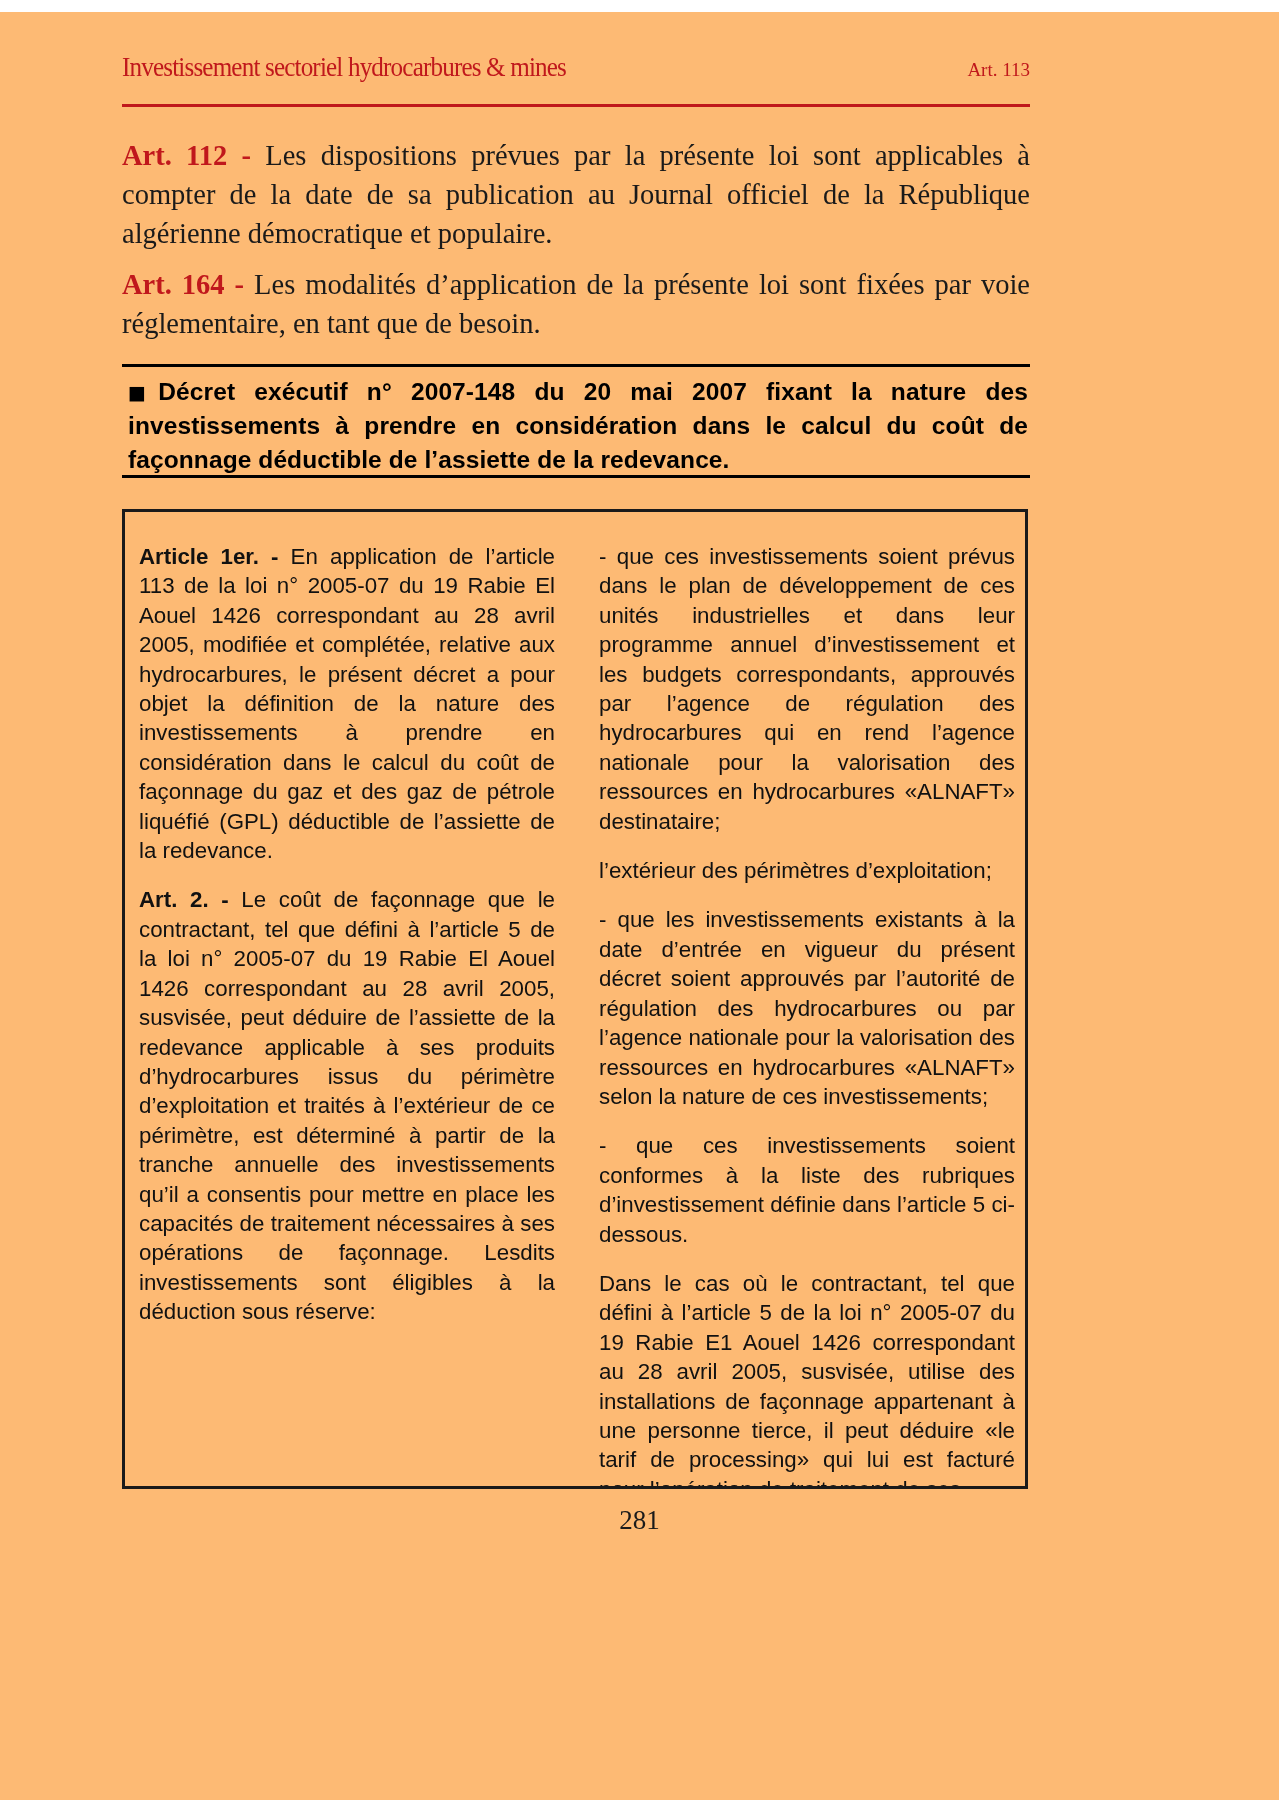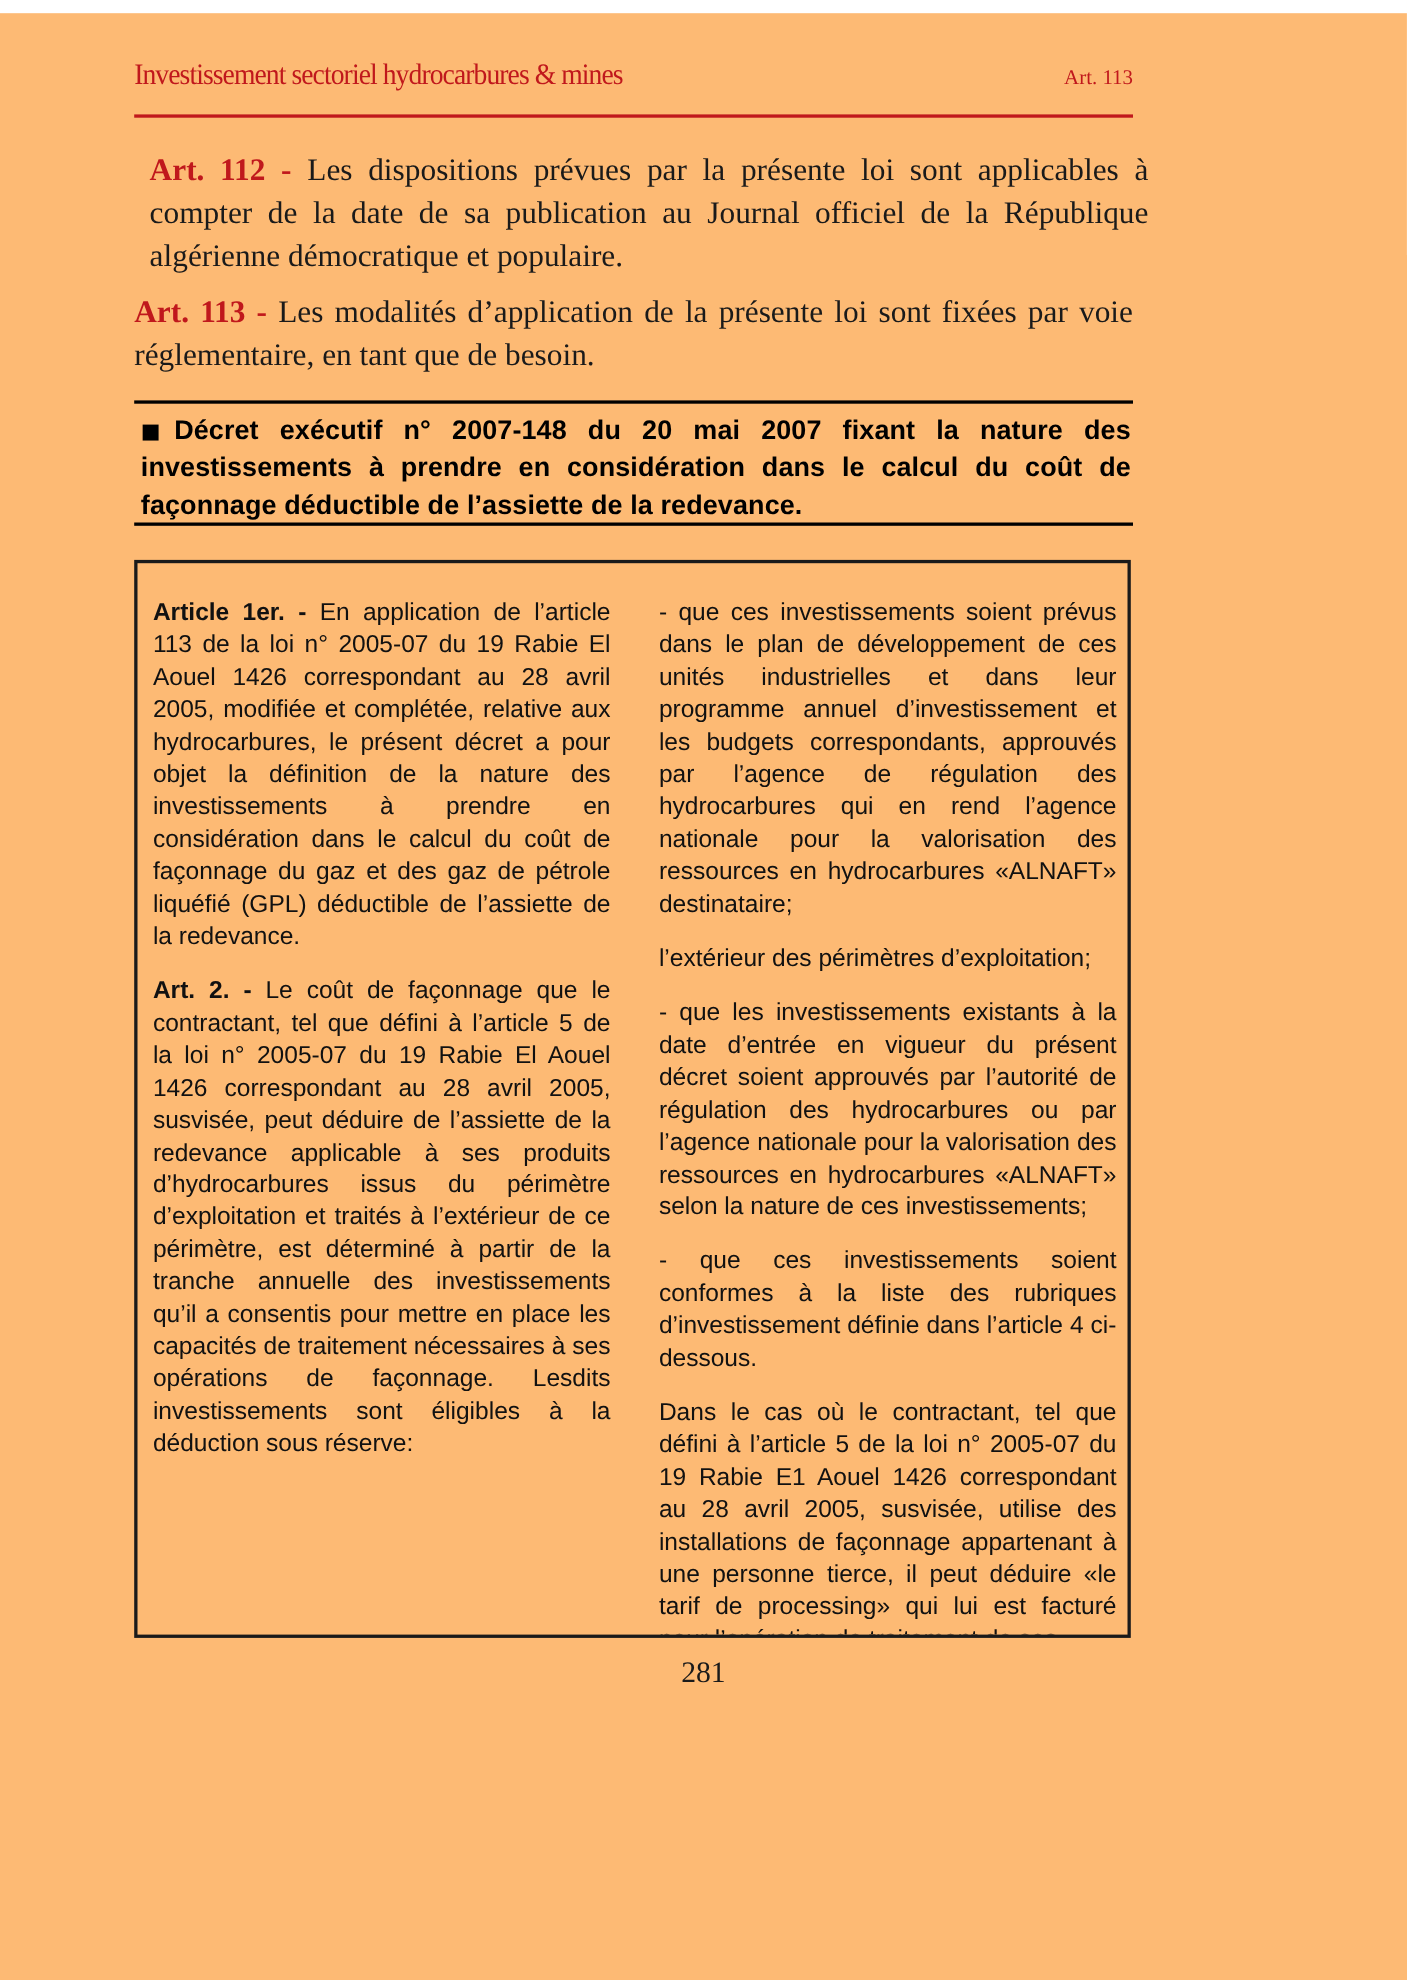--- a/index.html
+++ b/index.html
@@ -63,21 +63,21 @@
     position: absolute;
     left: 122px;
     width: 908px;
     font-family: "Liberation Serif", serif;
     font-size: 28.5px;
     line-height: 39px;
     text-align: justify;
     text-justify: inter-word;
     color: #1a1a1a;
   }
-  .art-112 { top: 124px; margin-left: 14px; }
+  .art-112 { top: 124px; }
   .art-113 { top: 253px; }
   .art-label {
     color: #c0181c;
     font-weight: bold;
   }
 
   
   .decree-rule-top {
     position: absolute;
     left: 122px;
@@ -169,40 +169,40 @@
     <div class="rh-title">Investissement sectoriel hydrocarbures &amp; mines</div>
     <div class="rh-folio">Art. 113</div>
   </div>
   <div class="rule-head"></div>
 
   <div class="art-block art-112">
     <span class="art-label">Art. 112 -</span><span> Les dispositions prévues par la présente loi sont applicables à compter de la date de sa publication au Journal officiel de la République algérienne démocratique et populaire.</span>
   </div>
 
   <div class="art-block art-113">
-    <span class="art-label">Art. 113 -</span><span> Les modalités d’application de la présente loi sont fixées par voie réglementaire, en tant que de besoin.</span>
+    <span class="art-label">Art. 164 -</span><span> Les modalités d’application de la présente loi sont fixées par voie réglementaire, en tant que de besoin.</span>
   </div>
 
   <div class="decree-rule-top"></div>
   <div class="decree-title"><span class="sq">■</span><span>Décret exécutif n° 2007-148 du 20 mai 2007 fixant la nature des investissements à prendre en considération dans le calcul du coût de façonnage déductible de l’assiette de la redevance.</span></div>
   <div class="decree-rule-bottom"></div>
 
   <div class="box">
     <div class="cols">
 
       <div class="col">
         <p><b>Article 1er. - </b><span>En application de l’article 113 de la loi n° 2005-07 du 19 Rabie El Aouel 1426 correspondant au 28 avril 2005, modifiée et complétée, relative aux hydrocarbures, le présent décret a pour objet la définition de la nature des investissements à prendre en considération dans le calcul du coût de façonnage du gaz et des gaz de pétrole liquéfié (GPL) déductible de l’assiette de la redevance.</span></p>
         <p><b>Art. 2. - </b><span>Le coût de façonnage que le contractant, tel que défini à l’article 5 de la loi n° 2005-07 du 19 Rabie El Aouel 1426 correspondant au 28 avril 2005, susvisée, peut déduire de l’assiette de la redevance applicable à ses produits d’hydrocarbures issus du périmètre d’exploitation et traités à l’extérieur de ce périmètre, est déterminé à partir de la tranche annuelle des investissements qu’il a consentis pour mettre en place les capacités de traitement nécessaires à ses opérations de façonnage. Lesdits investissements sont éligibles à la déduction sous réserve:</span></p>
       </div>
 
       <div class="col">
         <p><span>- que ces investissements soient prévus dans le plan de développement de ces unités industrielles et dans leur programme annuel d’investissement et les budgets correspondants, approuvés par l’agence de régulation des hydrocarbures qui en rend l’agence nationale pour la valorisation des ressources en hydrocarbures «ALNAFT» destinataire;</span></p>
         <p><span>l’extérieur des périmètres d’exploitation;</span></p>
         <p><span>- que les investissements existants à la date d’entrée en vigueur du présent décret soient approuvés par l’autorité de régulation des hydrocarbures ou par l’agence nationale pour la valorisation des ressources en hydrocarbures «ALNAFT» selon la nature de ces investissements;</span></p>
-        <p><span>- que ces investissements soient conformes à la liste des rubriques d’investissement définie dans l’article 4 ci-dessous.</span></p>
+        <p><span>- que ces investissements soient conformes à la liste des rubriques d’investissement définie dans l’article 5 ci-dessous.</span></p>
         <p><span>Dans le cas où le contractant, tel que défini à l’article 5 de la loi n° 2005-07 du 19 Rabie E1 Aouel 1426 correspondant au 28 avril 2005, susvisée, utilise des installations de façonnage appartenant à une personne tierce, il peut déduire «le tarif de processing» qui lui est facturé pour l’opération de traitement de ses</span></p>
       </div>
 
     </div>
   </div>
 
   <div class="folio">281</div>
 
 </div>
 

